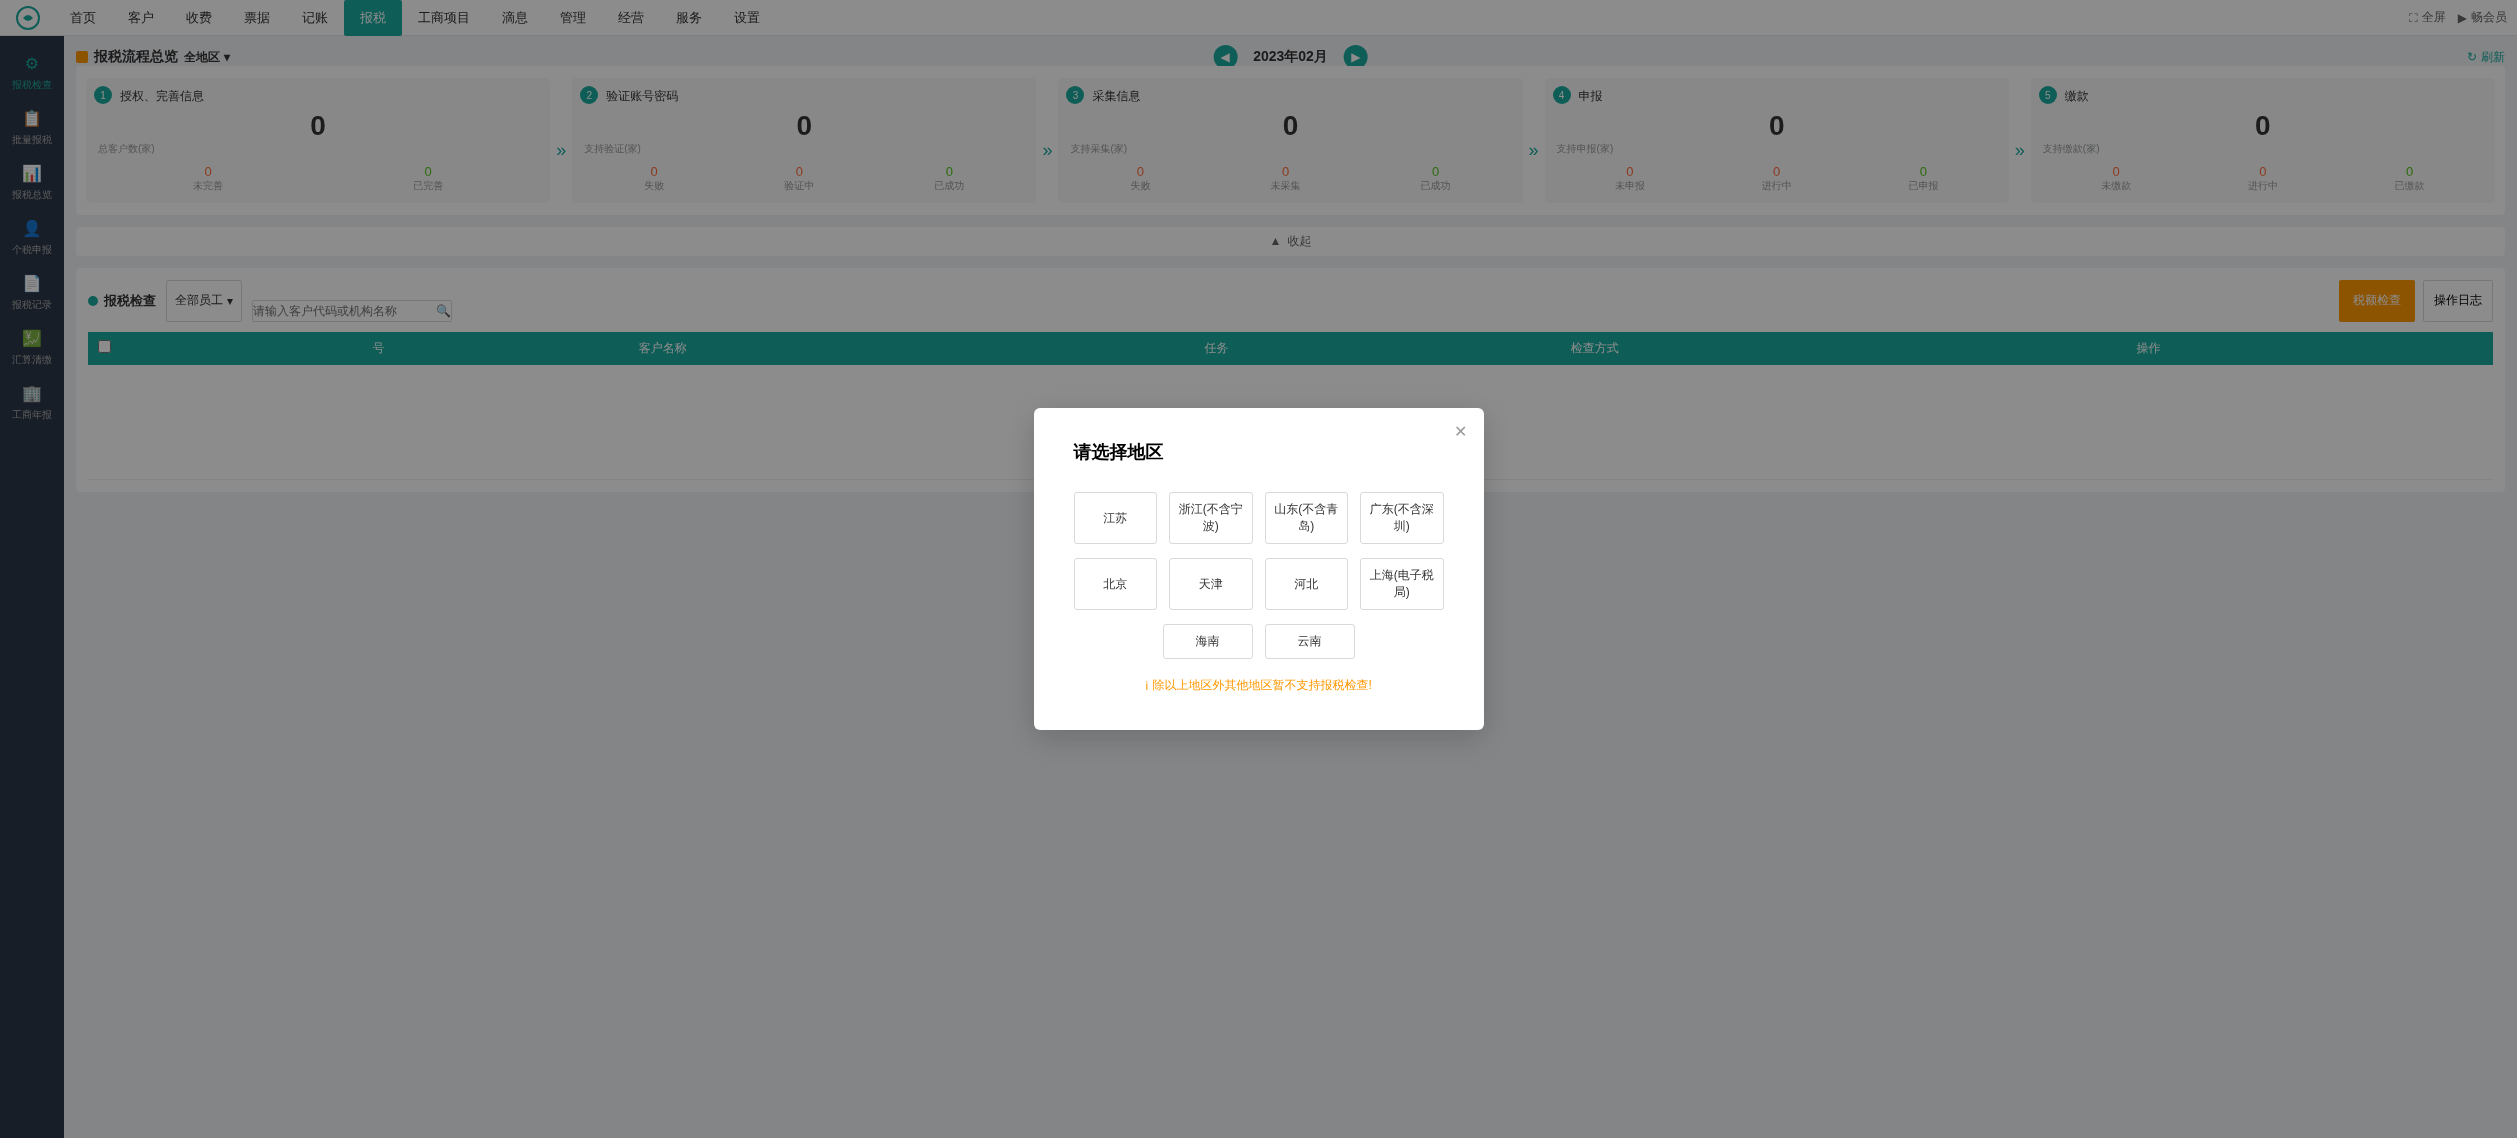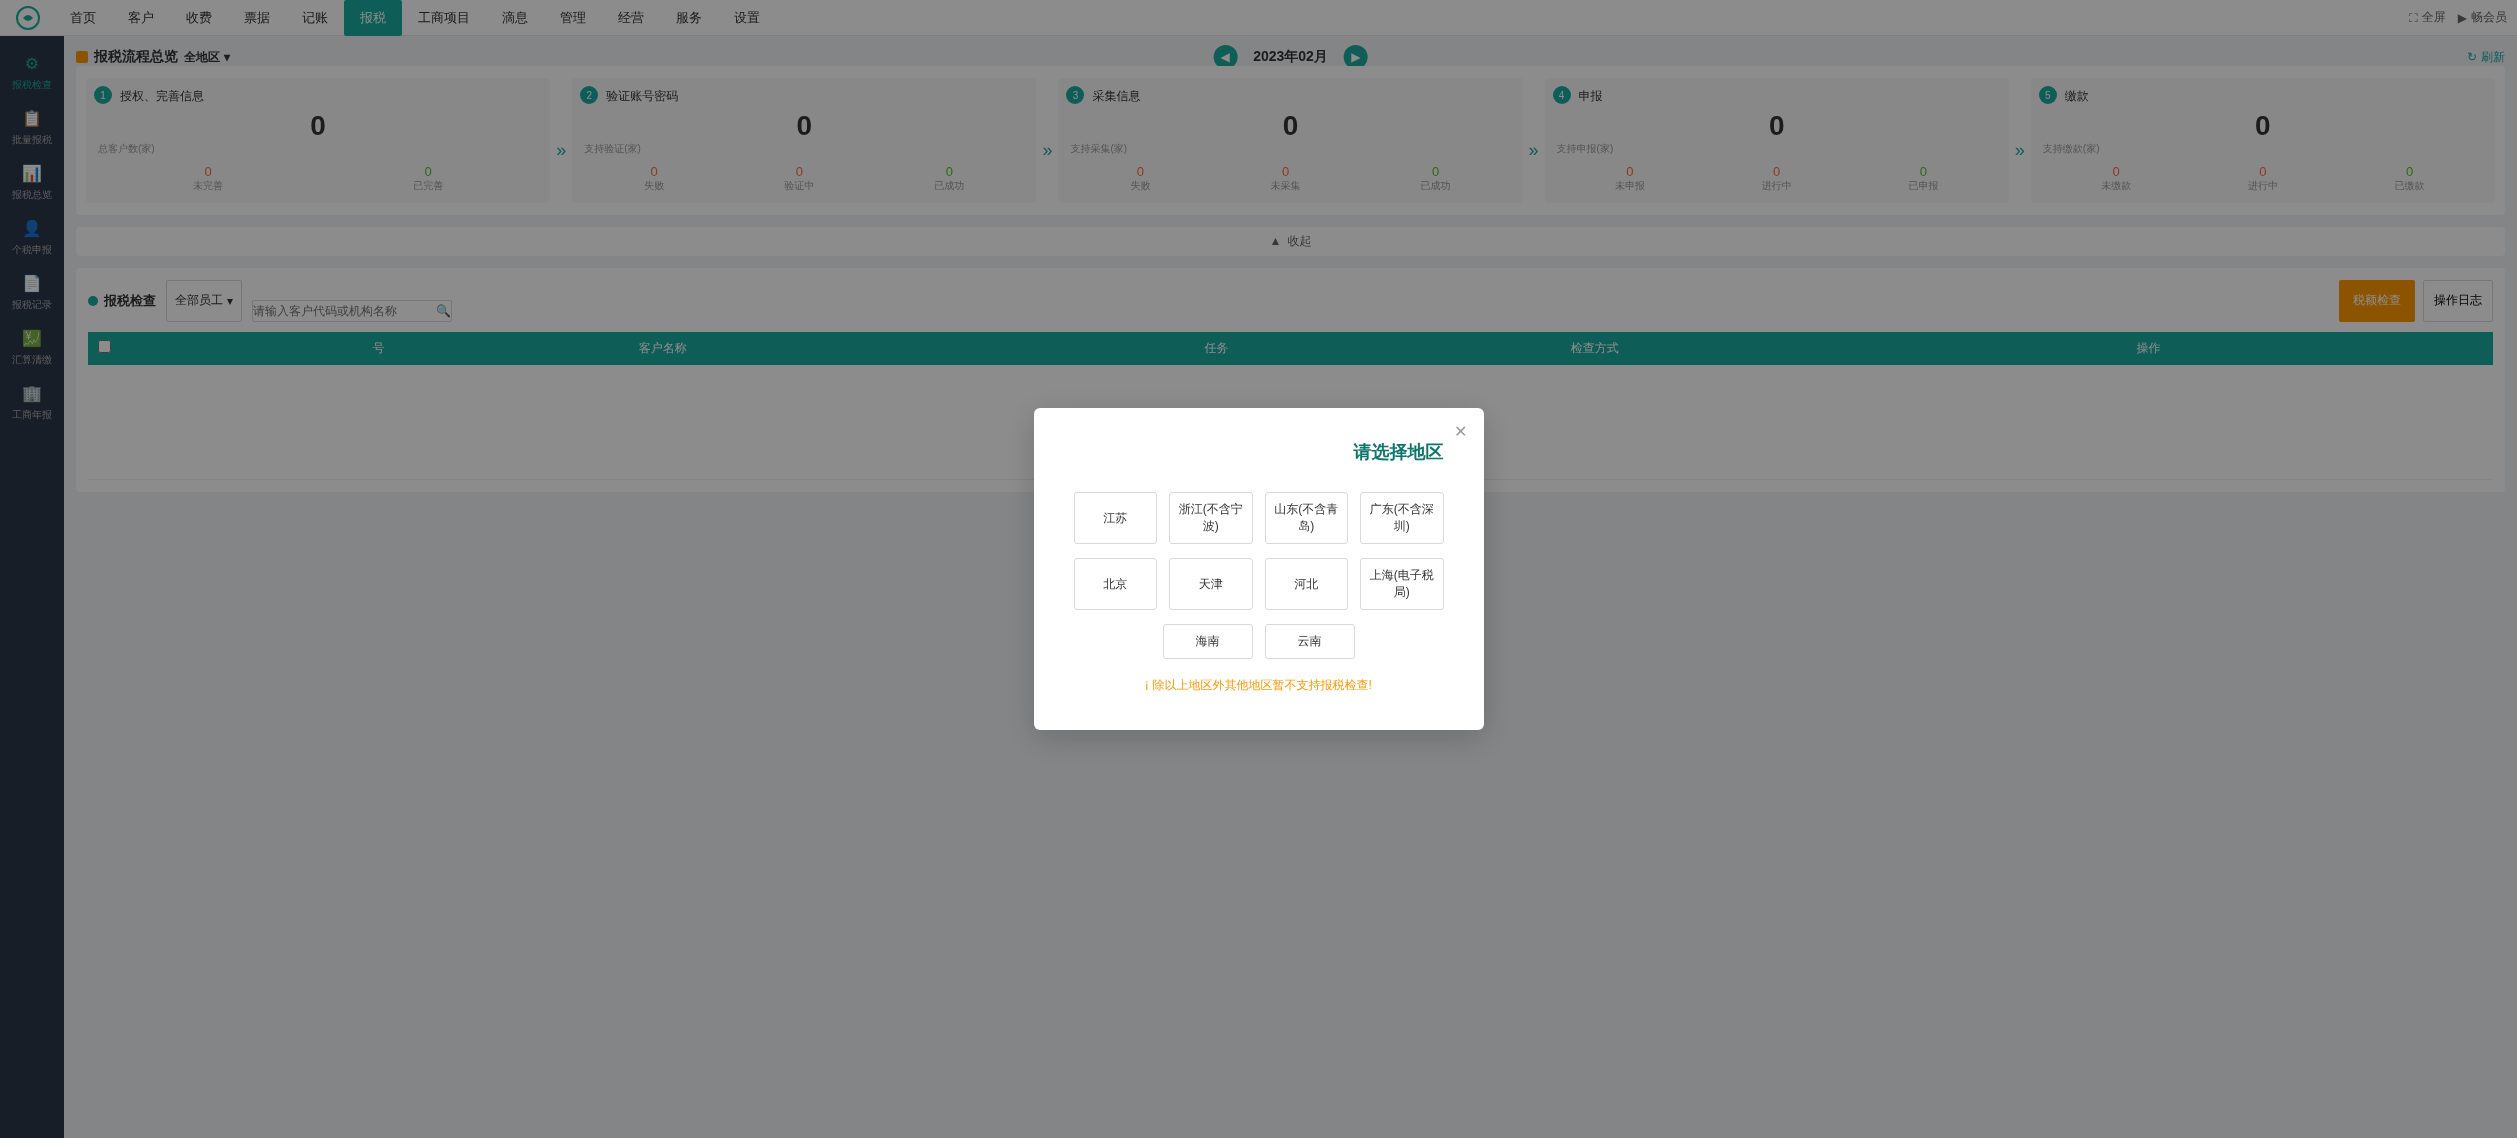--- a/index.html
+++ b/index.html
@@ -334,24 +334,24 @@
     }
     .modal {
       background: #fff;
       border-radius: 6px;
       padding: 32px 40px 36px;
       width: 450px;
       position: relative;
       box-shadow: 0 8px 32px rgba(0,0,0,0.18);
     }
     .modal-title {
-      text-align: right;
+      text-align: left;
       font-size: 18px;
       font-weight: bold;
-      color: #0f766e;
+      color: #000000;
       margin-bottom: 28px;
     }
     .modal-close {
       position: absolute;
       top: 14px;
       right: 16px;
       cursor: pointer;
       color: #999;
       font-size: 16px;
     }

